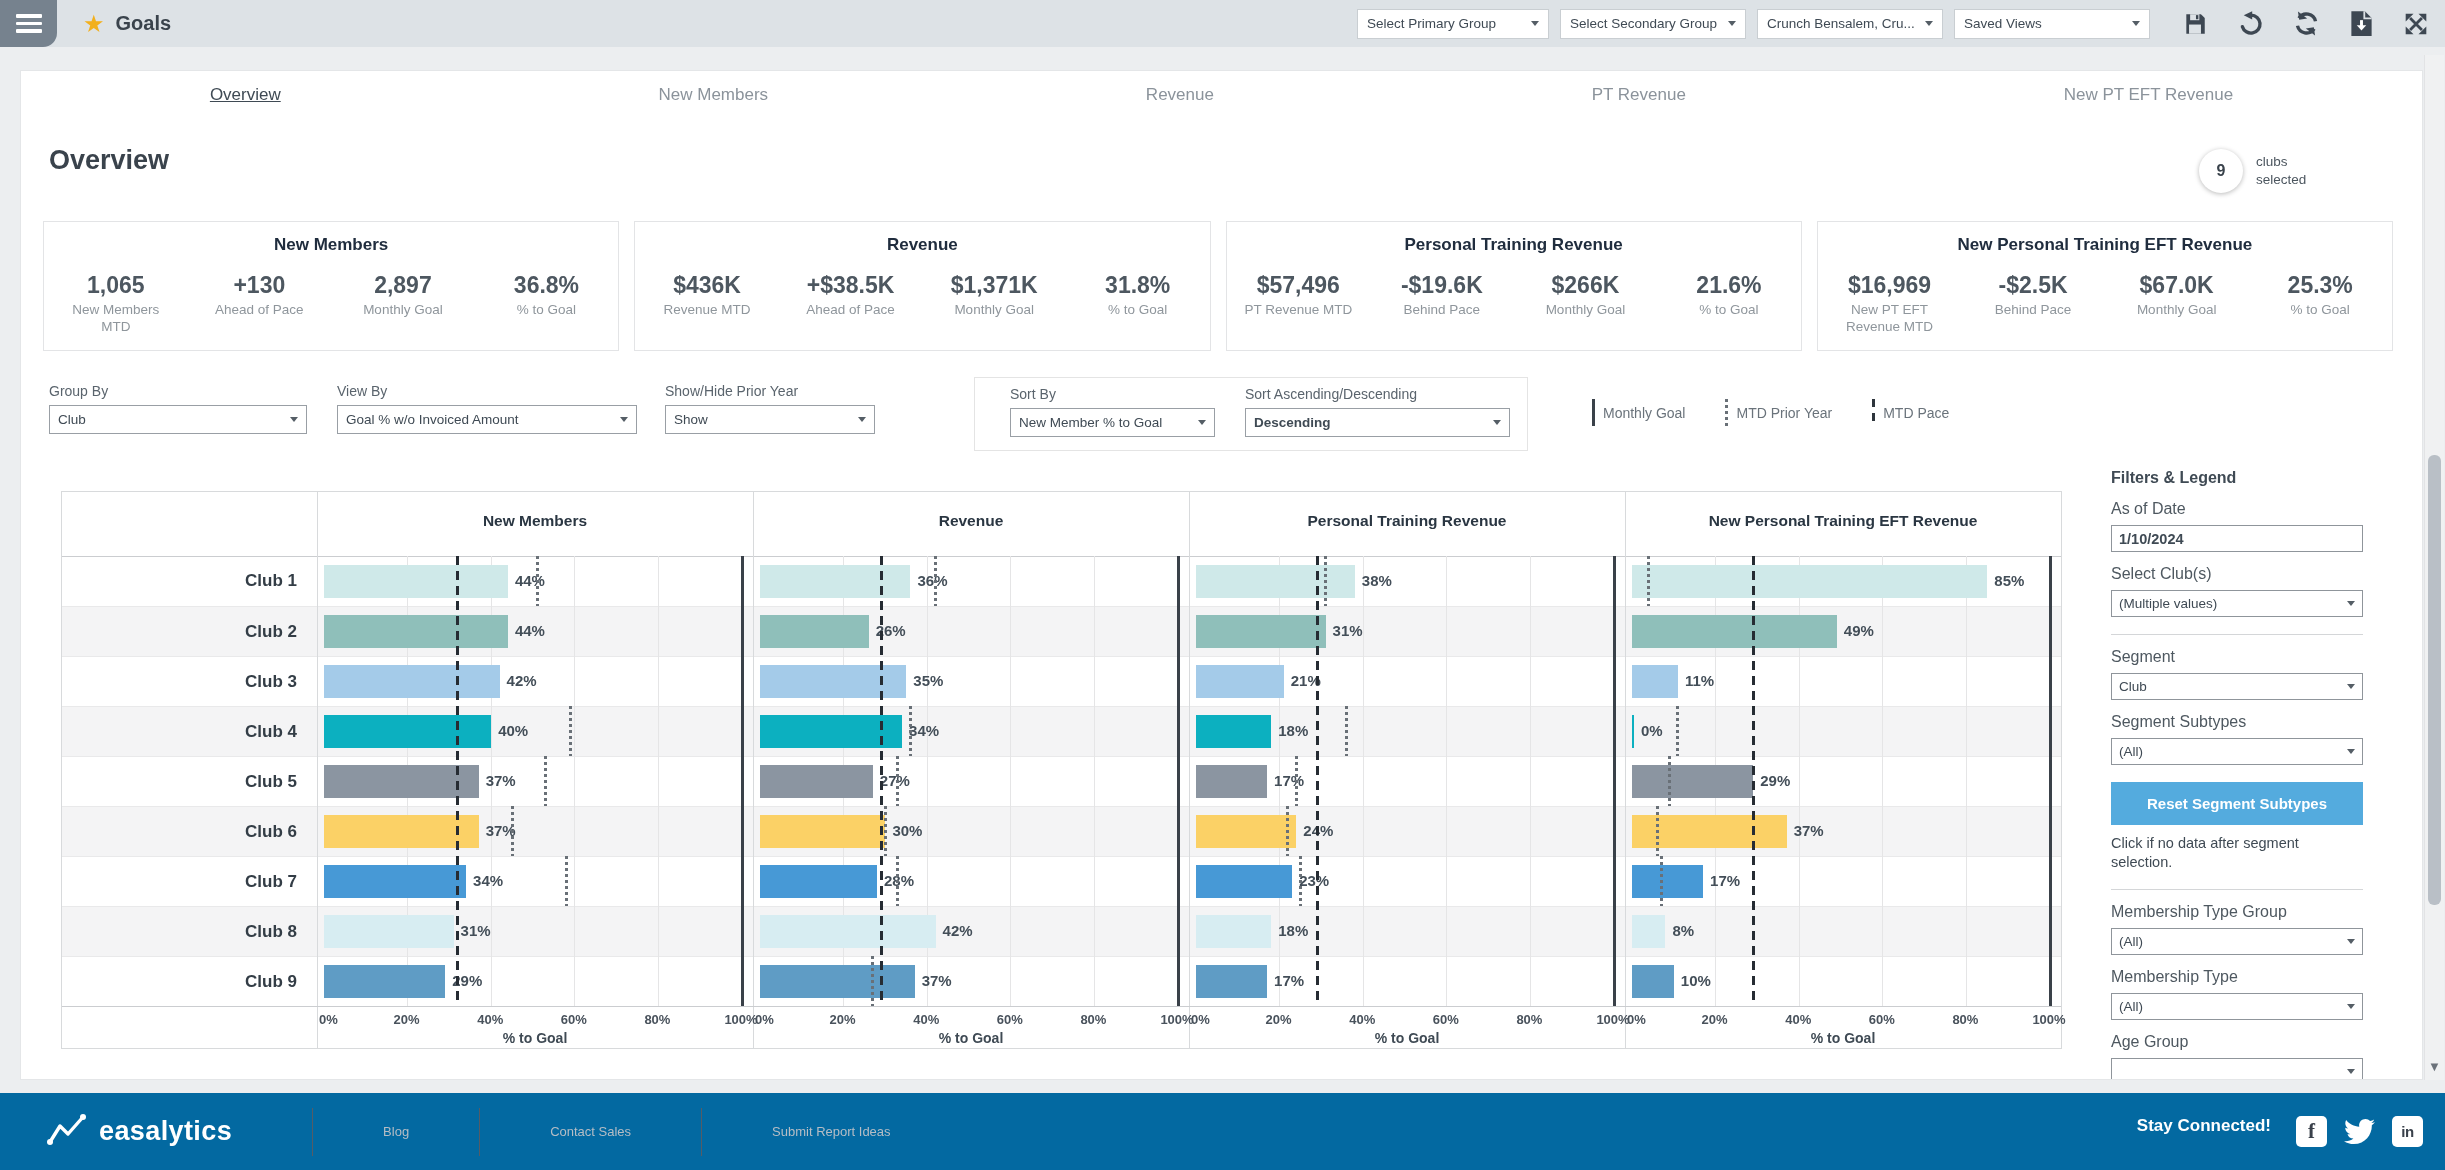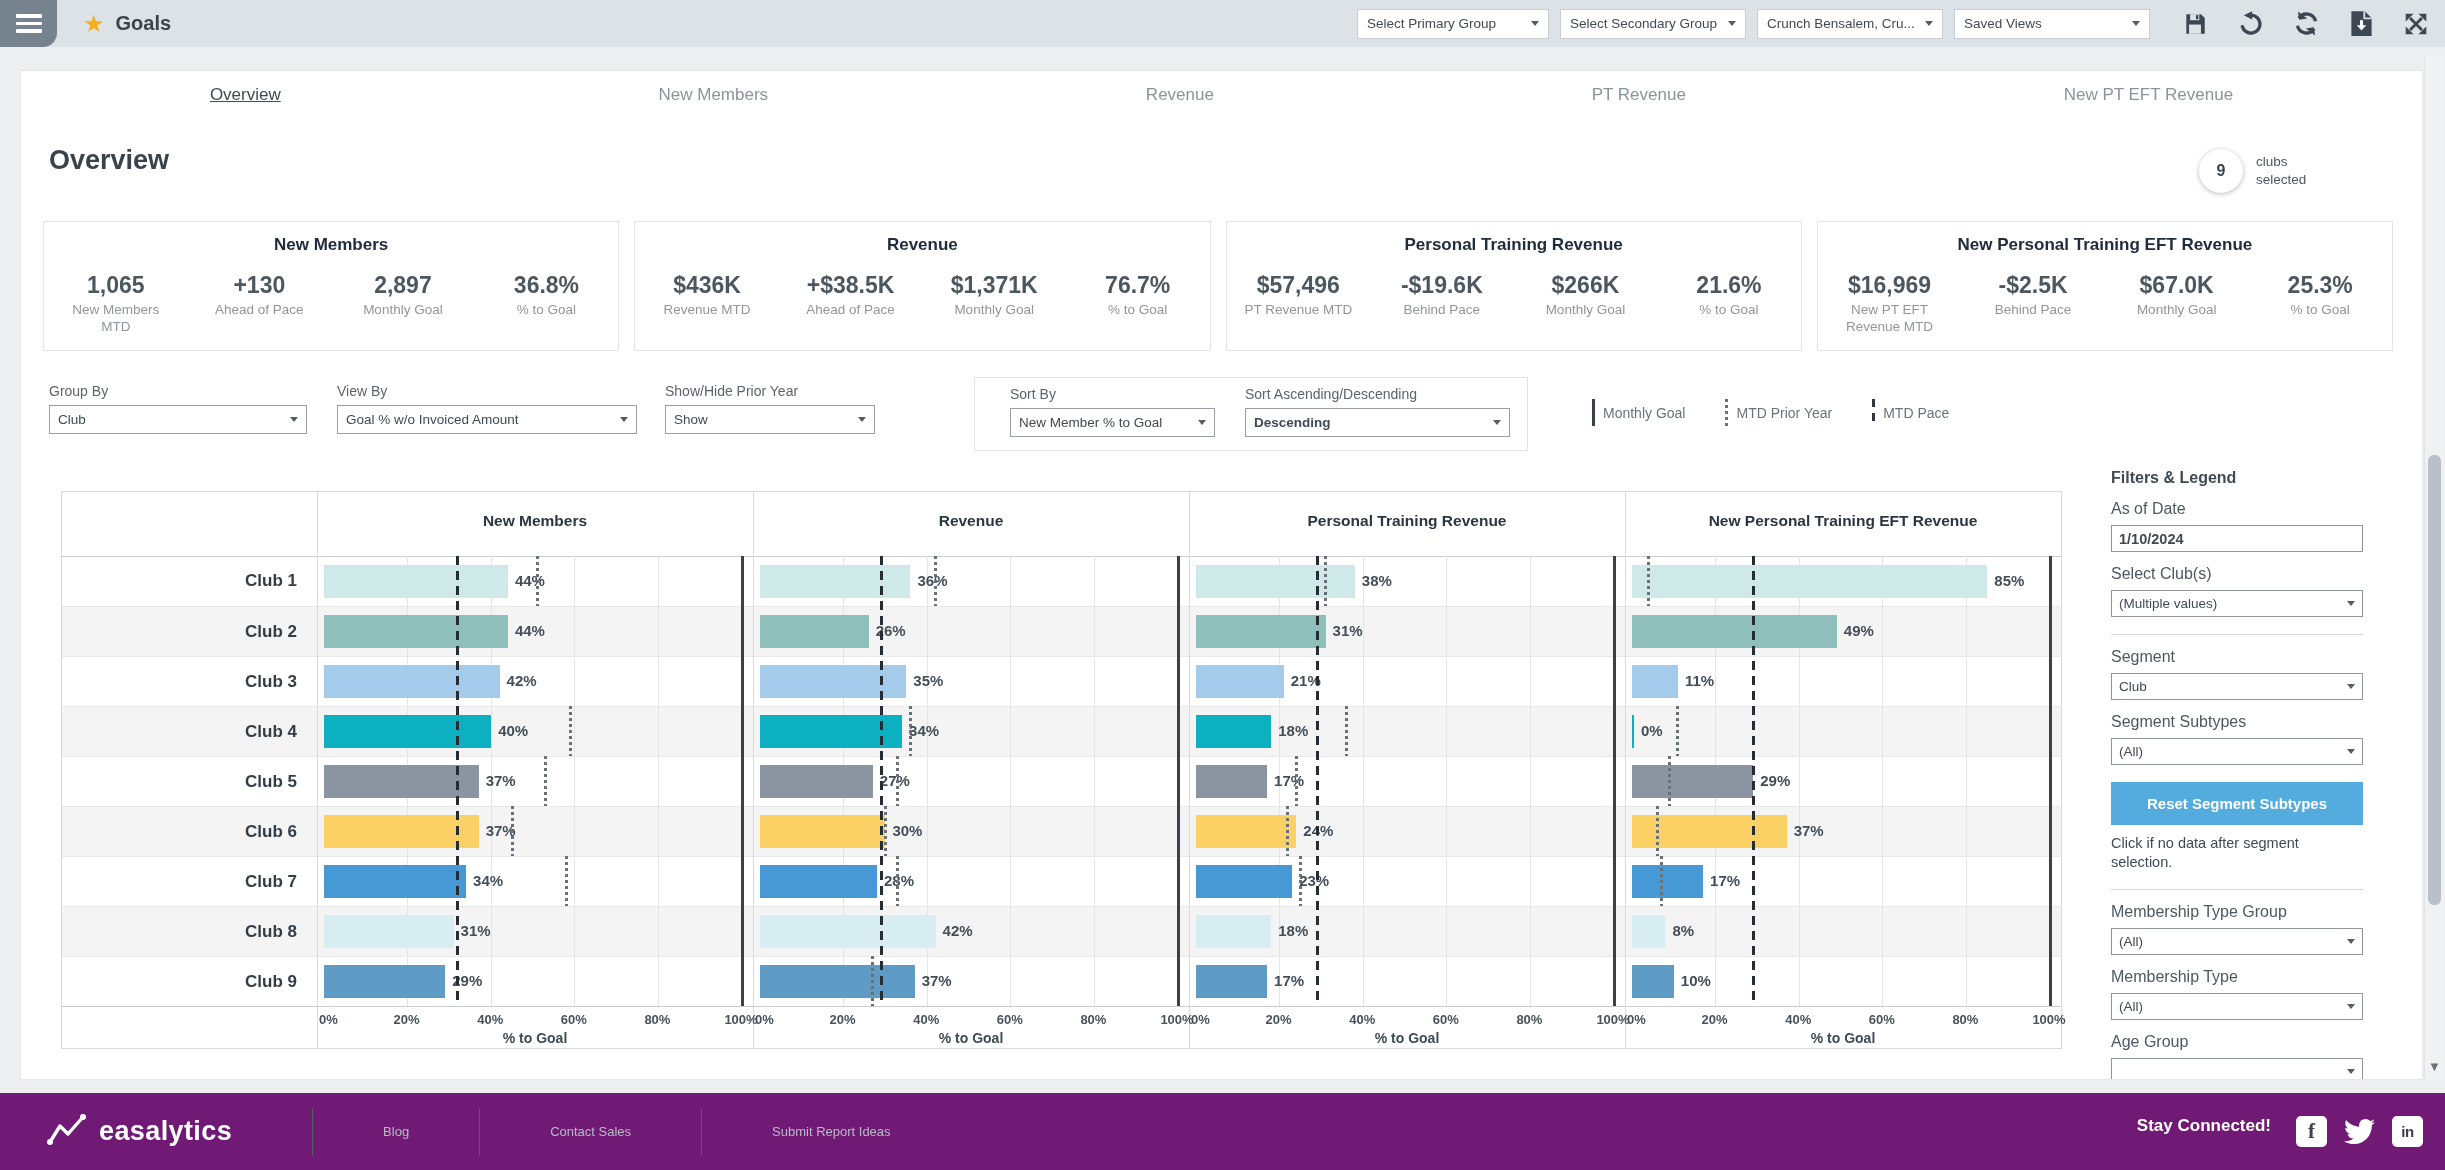--- a/index.html
+++ b/index.html
@@ -86,21 +86,21 @@
   .sb-button{width:252px;height:43px;background:#54abde;color:#fff;font-weight:bold;font-size:15px;border:none;margin-top:17px;
              display:flex;align-items:center;justify-content:center;cursor:pointer;font-family:"Liberation Sans",sans-serif;}
   .sb-note{font-size:14.5px;color:#3f4a54;width:245px;line-height:1.32;margin-top:9px;}
 
   
   .scroll-track{position:absolute;left:2424px;top:55px;width:19px;height:1025px;background:#f0f1f2;border-left:1px solid #e2e3e5;}
   .scroll-thumb{position:absolute;left:3px;top:400px;width:13px;height:450px;background:#b9bfc6;border-radius:6px;cursor:pointer;}
   .scroll-arrow{position:absolute;left:3px;bottom:6px;font-size:13px;color:#6b727a;cursor:pointer;}
 
   
-  footer{position:absolute;left:0;top:1093px;width:2445px;height:77px;background:#701a75;display:flex;align-items:center;}
+  footer{position:absolute;left:0;top:1093px;width:2445px;height:77px;background:#0369a1;display:flex;align-items:center;}
   .brand{display:flex;align-items:center;gap:11px;margin-left:46px;}
   .brand-name{font-size:27px;font-weight:bold;color:#fff;letter-spacing:.4px;}
   .f-links{display:flex;align-items:center;margin-left:80px;gap:0;}
   .f-div{width:1px;height:48px;background:#555c66;}
   .f-link{font-size:13px;color:#b6bdc5;padding:0 70px;cursor:pointer;}
   .social{margin-left:auto;display:flex;align-items:flex-start;gap:17px;margin-right:22px;}
   .social-label{font-size:17px;font-weight:bold;color:#fff;margin-right:8px;}
   .social-btn{width:31px;height:31px;border-radius:5px;background:#fff;color:#3a414b;display:flex;align-items:center;
               justify-content:center;font-weight:bold;cursor:pointer;}
   .social-btn.plain{background:transparent;}
@@ -226,21 +226,21 @@
           </div>
           <div class="kpi-stat">
             <div class="kpi-value">+$38.5K</div>
             <div class="kpi-label">Ahead of Pace</div>
           </div>
           <div class="kpi-stat">
             <div class="kpi-value">$1,371K</div>
             <div class="kpi-label">Monthly Goal</div>
           </div>
           <div class="kpi-stat">
-            <div class="kpi-value">76.7%</div>
+            <div class="kpi-value">31.8%</div>
             <div class="kpi-label">% to Goal</div>
           </div>
         </div>
       </div>
       <div class="kpi-card">
         <div class="kpi-title">Personal Training Revenue</div>
         <div class="kpi-stats">
           <div class="kpi-stat">
             <div class="kpi-value">$57,496</div>
             <div class="kpi-label">PT Revenue MTD</div>

